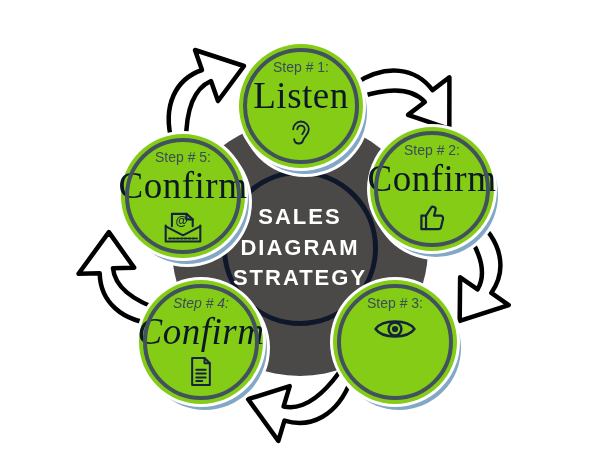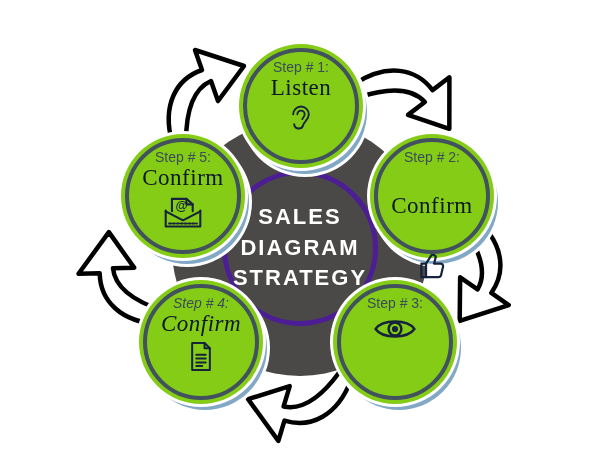--- a/index.html
+++ b/index.html
@@ -7,21 +7,21 @@
     position:relative;width:600px;height:450px;overflow:hidden;background:#fff;
     font-family:"Liberation Sans",sans-serif;
   }
   
   .center-disc{
     position:absolute;left:172px;top:120px;width:256px;height:256px;
     border-radius:50%;background:#4A4948;z-index:1;
   }
   .inner-ring{
     position:absolute;left:222px;top:170px;width:156px;height:156px;
-    box-sizing:border-box;border:5px solid #4c1d95;border-radius:50%;
+    box-sizing:border-box;border:5px solid #0f172a;border-radius:50%;
     display:flex;flex-direction:column;align-items:center;justify-content:center;
     z-index:2;text-align:center;
   }
   .title-line{
     font-weight:bold;font-size:22px;letter-spacing:2px;color:#fff;line-height:1.38;
     white-space:nowrap;
   }
   
   .step{
     position:absolute;width:124px;height:124px;border-radius:50%;
@@ -29,21 +29,21 @@
     display:flex;flex-direction:column;align-items:center;padding-top:15px;
     box-shadow:0 0 0 3px #fff, 4px 6px 0 0 rgba(27,96,152,.55), 4px 6px 0 3px #fff;
     text-align:center;
   }
   .step::before{
     content:"";position:absolute;inset:4px;border-radius:50%;
     border:4px solid #41525E;pointer-events:none;
   }
   .step-label{font-size:14px;color:#3A4D59;line-height:1.2;}
   .step-name{
-    font-family:"Liberation Serif",serif;font-size:23px;color:#0D1826;
+    font-family:"Liberation Serif",serif;font-size:37px;color:#0D1826;
     line-height:1.08;letter-spacing:.5px;white-space:nowrap;
   }
   .step-icon{margin-top:3px;color:#15233C;}
   .step-icon svg{display:block;}
   
   .arrow{position:absolute;width:110px;height:110px;z-index:2;overflow:visible;}
   .arrow svg{overflow:visible;display:block;}
   .a1{left:145px;top:37px;}
   .a2{left:356px;top:40px;transform:rotate(72deg);}
   .a3{left:425px;top:219px;transform:rotate(144deg);}
@@ -93,21 +93,21 @@
     <div class="step-label">Step # 1:</div>
     <div class="step-name">Listen</div>
     <div class="step-icon">
       <svg viewBox="0 0 24 28" width="26" height="31" fill="none" stroke="currentColor" stroke-width="1.7" stroke-linecap="round" stroke-linejoin="round">
         <path d="M4.8 9.2 a7.2 7.2 0 0 1 14.4 0 c0 5.1 -4.1 6.4 -5.3 10.2 a4.2 4.2 0 0 1 -8.2 -1.1"></path>
         <path d="M8.6 9.2 a3.4 3.4 0 0 1 6.8 0 c0 2.1 -1.5 2.9 -2.2 4.4"></path>
       </svg>
     </div>
   </div>
 
-  <div class="step" style="left:370px;top:134px;gap:28px;">
+  <div class="step" style="left:370px;top:127px;">
     <div class="step-label">Step # 2:</div>
     <div class="step-name">Confirm</div>
     <div class="step-icon">
       <svg viewBox="0 0 24 24" width="31" height="31" fill="none" stroke="currentColor" stroke-width="1.7" stroke-linecap="round" stroke-linejoin="round">
         <path d="M7 10.5 V21"></path>
         <path d="M7 21 h9.6 a2.1 2.1 0 0 0 2.05 -1.65 l1.5 -6.4 A1.9 1.9 0 0 0 18.3 10.6 h-5.1 l1.05 -4.1 A1.95 1.95 0 0 0 10.6 4.9 L7 10.5 H3.4 V21 H7"></path>
       </svg>
     </div>
   </div>
 

